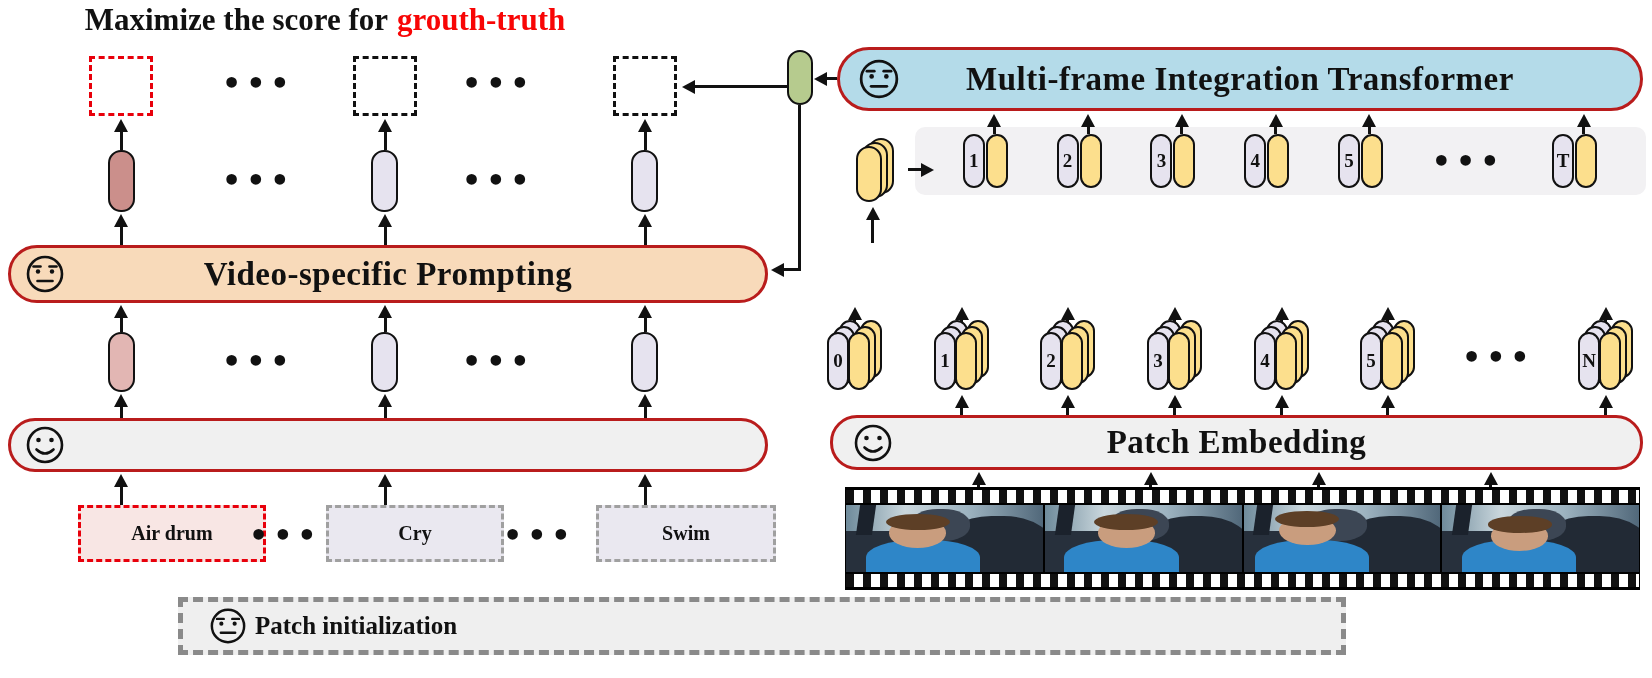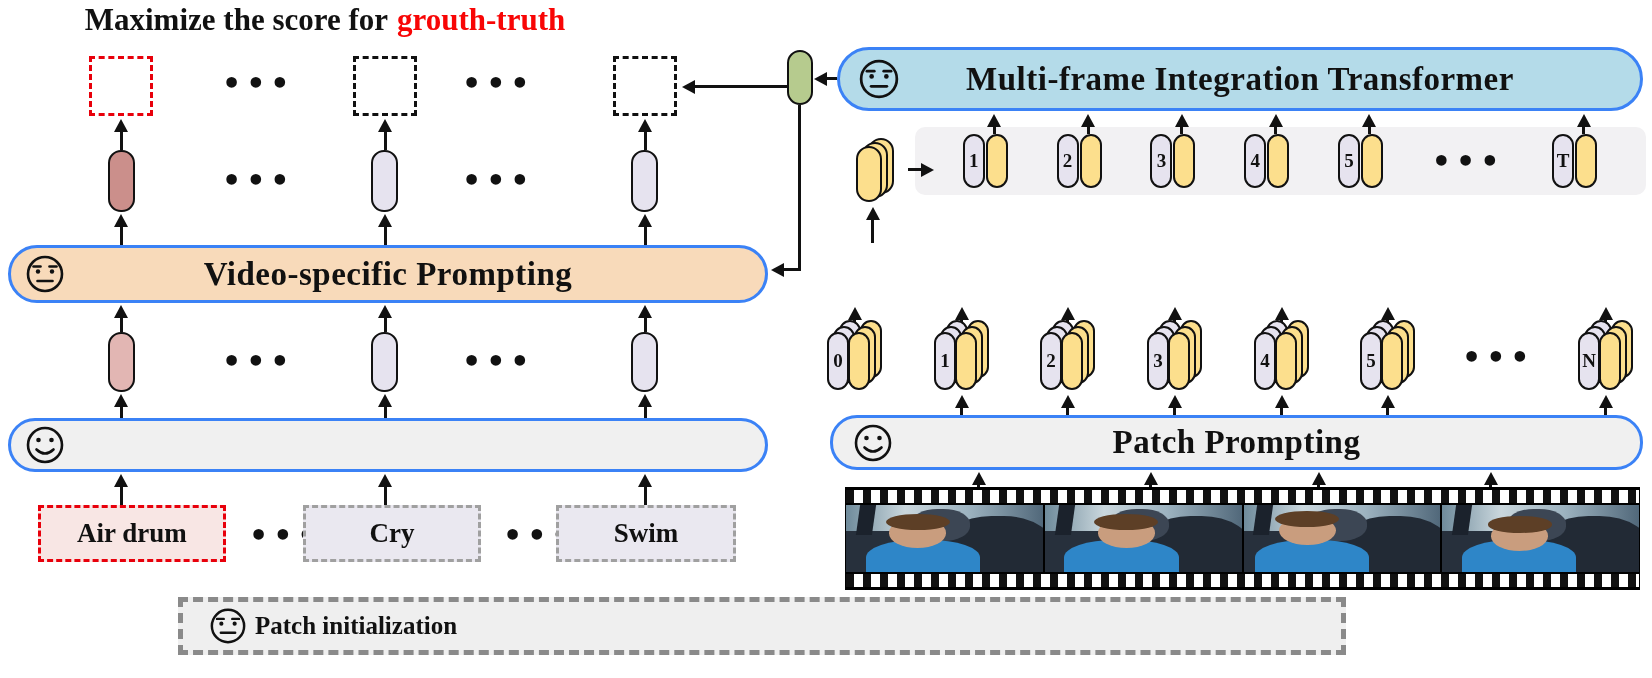--- a/index.html
+++ b/index.html
@@ -1,20 +1,20 @@
 <!DOCTYPE html>
 <html><head>
 <meta charset="utf-8">
 <style>
   html,body{margin:0;padding:0;background:#fff;}
   #canvas{position:relative;width:1652px;height:678px;background:#fff;overflow:hidden;
           font-family:"Liberation Serif",serif;color:#111;}
   
   .abs{position:absolute;}
-  .box{position:absolute;border:3px solid #3b82f6;display:flex;align-items:center;justify-content:center;
+  .box{position:absolute;border:3px solid #b91c1c;display:flex;align-items:center;justify-content:center;
        font-weight:bold;box-sizing:border-box;}
   .roundbox{border-radius:32px;}
   .boxlabel{font-size:33px;font-weight:bold;letter-spacing:.5px;}
   .face{position:absolute;left:14px;top:50%;transform:translateY(-50%);}
   .pill{position:absolute;border:2.5px solid #111;border-radius:13px;box-sizing:border-box;}
   .dots{position:absolute;font-size:30px;font-weight:bold;letter-spacing:5px;color:#111;
         font-family:"DejaVu Sans",sans-serif;}
   .dsq{position:absolute;width:64px;height:60px;border:3px dashed #111;box-sizing:border-box;background:#fff;}
   
   .va{position:absolute;width:3px;background:#111;}
@@ -22,21 +22,21 @@
       border-left:7px solid transparent;border-right:7px solid transparent;border-bottom:13px solid #111;}
   
   .ha{position:absolute;height:3px;background:#111;}
   .ha-left::before{content:"";position:absolute;left:-12px;top:50%;transform:translateY(-50%);
       border-top:7px solid transparent;border-bottom:7px solid transparent;border-right:13px solid #111;}
   .ha-right::after{content:"";position:absolute;right:-12px;top:50%;transform:translateY(-50%);
       border-top:7px solid transparent;border-bottom:7px solid transparent;border-left:13px solid #111;}
   .vline{position:absolute;width:3px;background:#111;}
   
   .word{position:absolute;height:57px;display:flex;align-items:center;justify-content:center;
-        font-size:27px;font-weight:bold;box-sizing:border-box;}
+        font-size:20px;font-weight:bold;box-sizing:border-box;margin-left:40px;}
   
   .pair{position:relative;width:46px;height:54px;}
   .pair .tp{position:absolute;top:0;width:22px;height:54px;border:2.5px solid #111;border-radius:11px;
         box-sizing:border-box;display:flex;align-items:center;justify-content:center;
         font-size:19px;font-weight:bold;}
   .pair .va{left:30px;top:-8px;height:8px;}
   
   .stack{position:absolute;width:58px;height:70px;}
   .layer{position:absolute;width:45px;height:58px;}
   .layer .tp{position:absolute;top:0;width:22px;height:58px;border:2.5px solid #111;border-radius:11px;
@@ -156,21 +156,21 @@
   </div>
 
   <div class="va" style="left:119.5px;top:486px;height:19px;"></div>
   <div class="va" style="left:383.5px;top:486px;height:19px;"></div>
   <div class="va" style="left:643.5px;top:486px;height:19px;"></div>
 
   <div class="word" style="left:38px;top:505px;width:188px;background:#f8e6e4;border:3px dashed #e8000b;">
     <span>Air drum</span>
   </div>
   <div class="dots" style="left:249px;top:518px;">•••</div>
-  <div class="word" style="left:303px;top:505px;width:178px;background:#eae8f0;border:3px dashed #a0a0a0;">
+  <div class="word" style="left:286px;top:505px;width:178px;background:#eae8f0;border:3px dashed #a0a0a0;">
     <span>Cry</span>
   </div>
   <div class="dots" style="left:503px;top:518px;">•••</div>
   <div class="word" style="left:556px;top:505px;width:180px;background:#eae8f0;border:3px dashed #a0a0a0;">
     <span>Swim</span>
   </div>
 
   <div class="ha ha-left" style="left:694px;top:85px;width:93px;"></div>
   <div class="pill" style="left:787px;top:50px;width:26px;height:55px;background:#b6cb8e;"></div>
   <div class="ha ha-left" style="left:826px;top:77px;width:11px;"></div>
@@ -344,21 +344,21 @@
       <div class="tp" style="left:21px;background:#fcdf8d;"></div>
     </div>
   </div>
   <div class="va" style="left:1604px;top:319px;height:3px;"></div>
   <div class="va" style="left:1604px;top:407px;height:8px;"></div>
 
   <div class="box roundbox" style="left:830px;top:415px;width:813px;height:55px;background:#f0f0f0;border-radius:27px;">
     <svg class="face" width="40" height="40" style="left:20px;">
         <use href="#face-smile"></use>
       </svg>
-    <span class="boxlabel">Patch Prompting</span>
+    <span class="boxlabel">Patch Embedding</span>
   </div>
 
   <div class="va" style="left:977px;top:484px;height:3px;"></div>
   <div class="va" style="left:1149px;top:484px;height:3px;"></div>
   <div class="va" style="left:1317px;top:484px;height:3px;"></div>
   <div class="va" style="left:1489px;top:484px;height:3px;"></div>
 
   <div id="film">
     <div class="sprocket"></div>
     <div id="frames">

